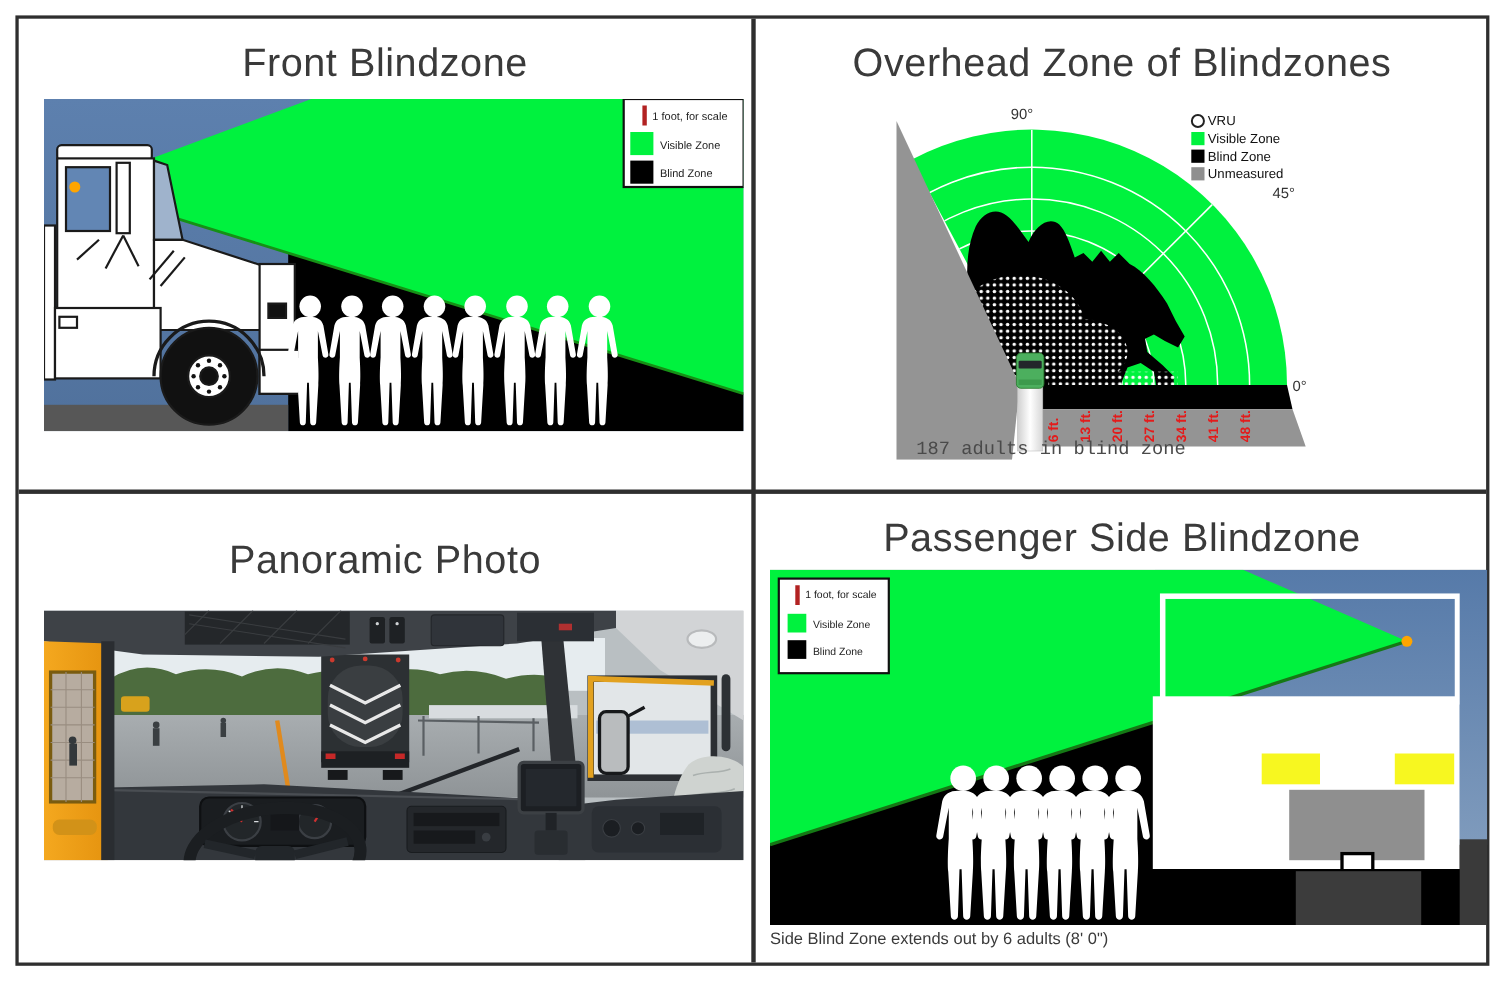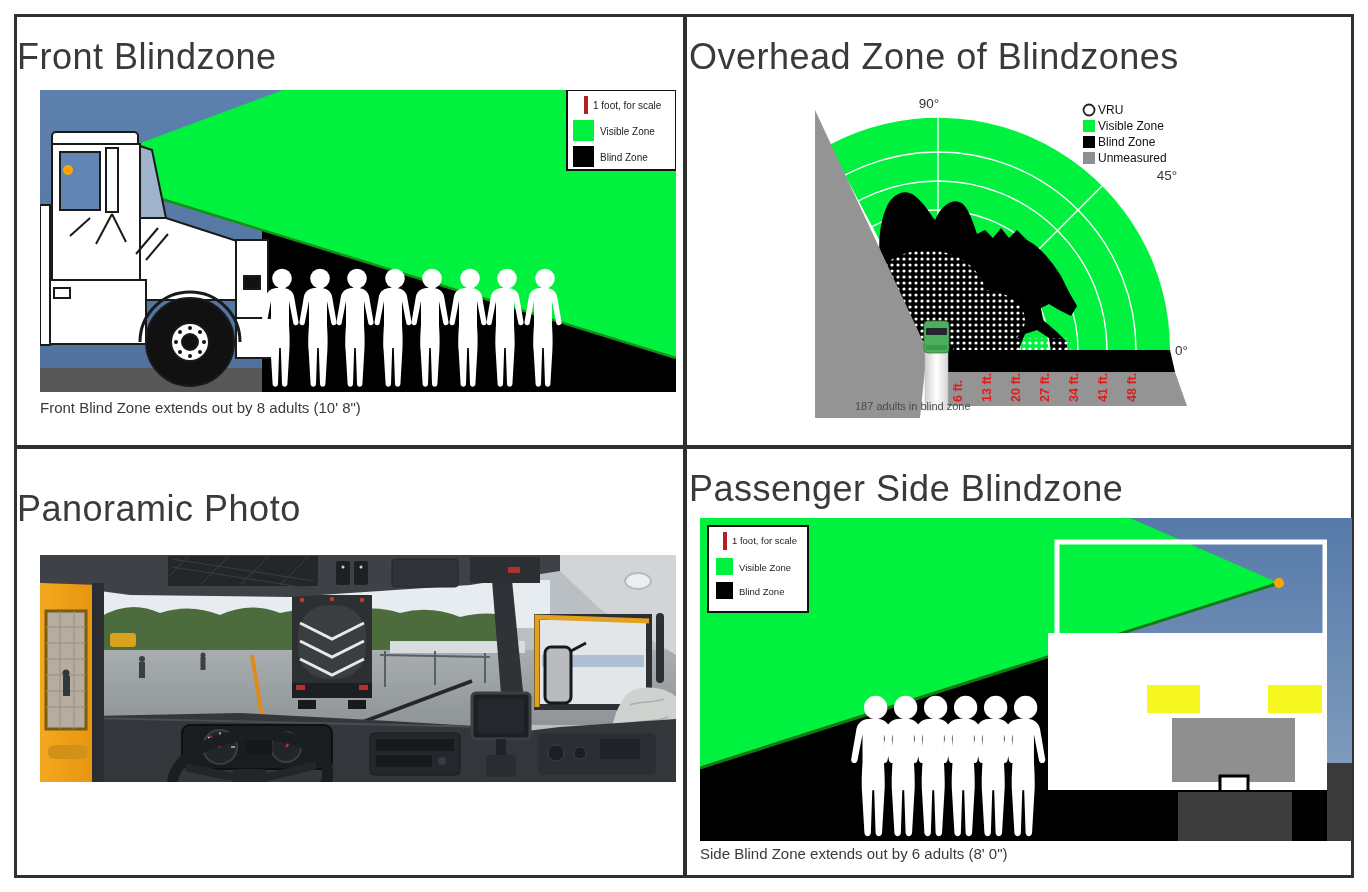--- a/index.html
+++ b/index.html
@@ -2,30 +2,30 @@
 <html><head>
 <meta charset="utf-8">
 <style>
   html,body{margin:0;padding:0;background:#fff;}
   .page{position:relative;width:1368px;height:892px;background:#ffffff;
         font-family:"Liberation Sans",sans-serif;overflow:hidden;}
   .outer-border{position:absolute;left:14px;top:14px;width:1334px;height:858px;
         border:3px solid #2f2f2f;box-sizing:content-box;}
   .divider-v{position:absolute;left:683px;top:17px;width:4px;height:858px;background:#2f2f2f;}
   .divider-h{position:absolute;left:17px;top:445px;width:1334px;height:4px;background:#2f2f2f;}
-  .panel-title{position:absolute;text-align:left;font-size:36px;color:#3a3a3a;
+  .panel-title{position:absolute;text-align:center;font-size:36px;color:#3a3a3a;
         letter-spacing:0.5px;white-space:nowrap;}
   .t-front{left:17px;top:36px;width:666px;}
   .t-overhead{left:689px;top:36px;width:662px;}
   .t-pano{left:17px;top:468px;width:666px;margin-top:20px;}
   .t-side{left:689px;top:468px;width:662px;}
   .fig-caption{position:absolute;font-size:15px;color:#3a3a3a;white-space:nowrap;}
   .c-front{left:40px;top:399px;}
   .c-side{left:700px;top:845px;}
-  .c-overhead{left:855px;top:400px;font-size:11px;color:#4a4a4a;}
+  .c-overhead{left:833px;top:400px;font-size:17px;color:#4a4a4a;font-family:Liberation Mono, monospace;}
   svg{position:absolute;display:block;}
   .svg-front{left:40px;top:90px;}
   .svg-overhead{left:715px;top:88px;}
   .svg-photo{left:40px;top:555px;}
   .svg-side{left:700px;top:518px;}
   svg text{font-family:"Liberation Sans",sans-serif;}
 </style>
 </head>
 <body>
 
@@ -134,21 +134,20 @@
     <g>
       <rect x="527" y="0" width="109" height="80" fill="#ffffff" stroke="#111111" stroke-width="2"></rect>
       <line x1="546" y1="6" x2="546" y2="24" stroke="#b22222" stroke-width="4"></line>
       <text x="553" y="19" font-size="10" fill="#222">1 foot, for scale</text>
       <rect x="533" y="30" width="21" height="21" fill="#00f23e"></rect>
       <text x="560" y="45" font-size="10" fill="#222">Visible Zone</text>
       <rect x="533" y="56" width="21" height="21" fill="#000000"></rect>
       <text x="560" y="71" font-size="10" fill="#222">Blind Zone</text>
     </g>
   </svg>
-  <div class="fig-caption c-front">Front Blind Zone extends out by 8 adults (10' 8")</div>
 
   <div class="panel-title t-overhead">Overhead Zone of Blindzones</div>
 
   <svg class="svg-overhead" width="500" height="330" viewBox="0 0 500 330">
     <defs>
       <clipPath id="sectorClip">
         <path d="M223,262 L455,262 A232,232 0 0 0 114,57 Z"></path>
       </clipPath>
       <clipPath id="dotClip">
         <ellipse cx="212" cy="212" rx="60" ry="50"></ellipse>

